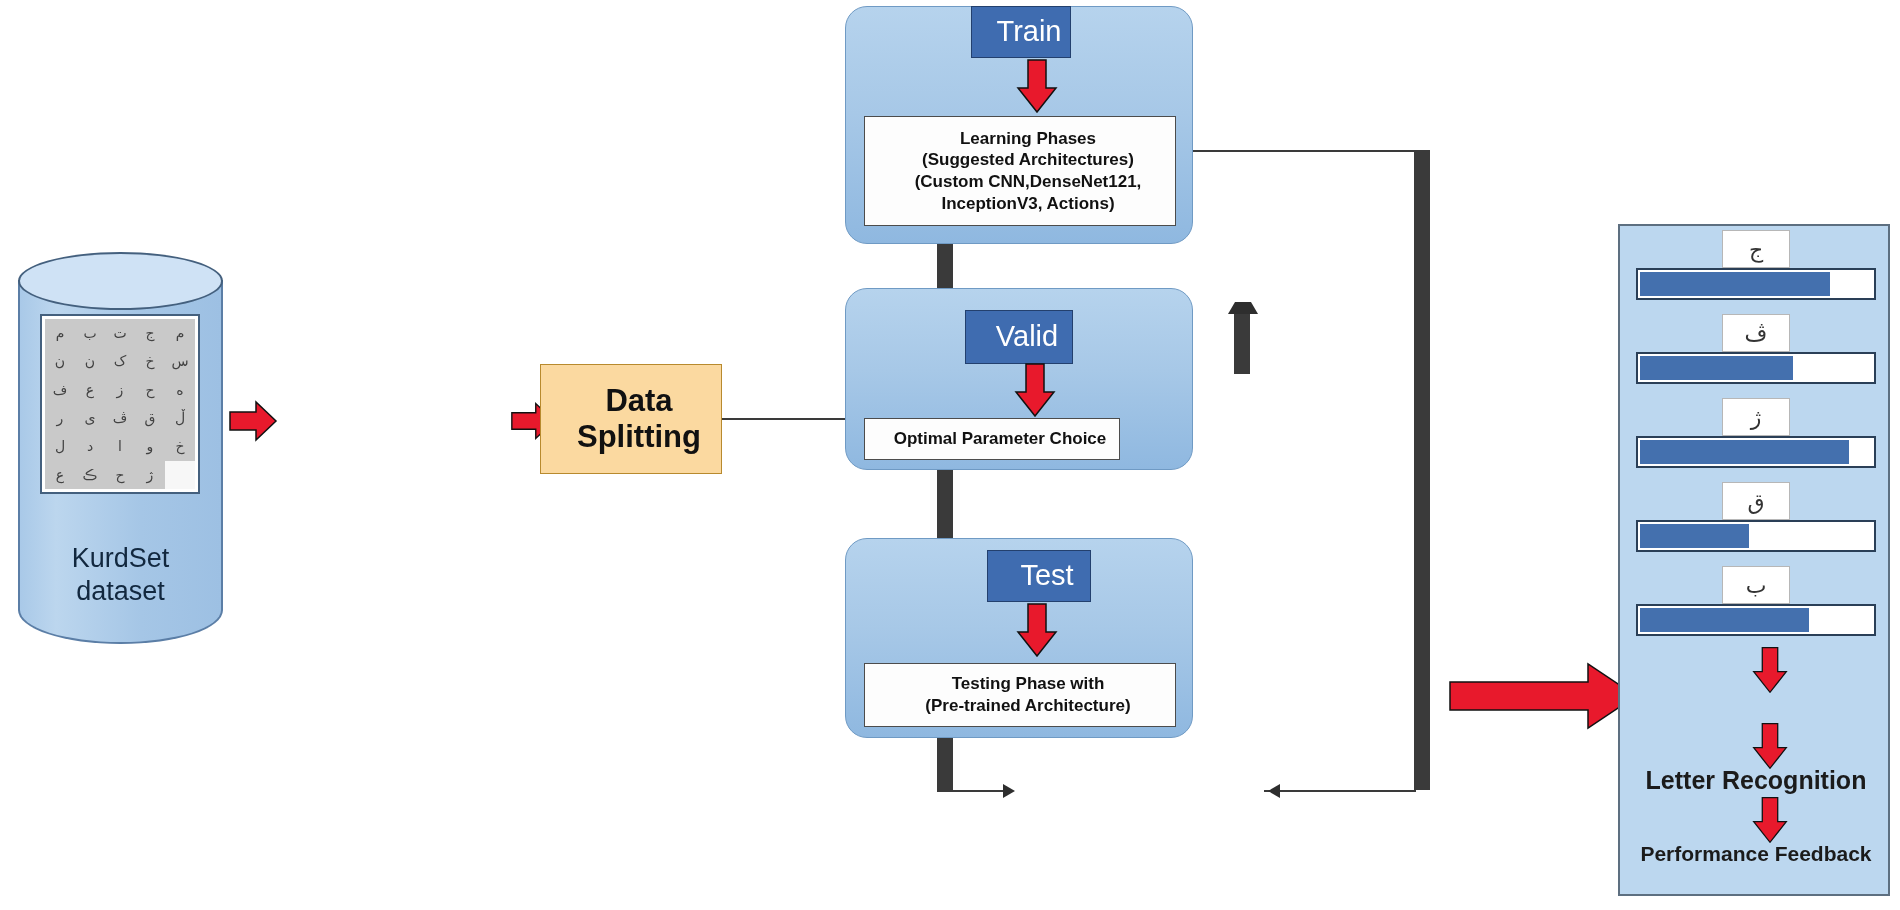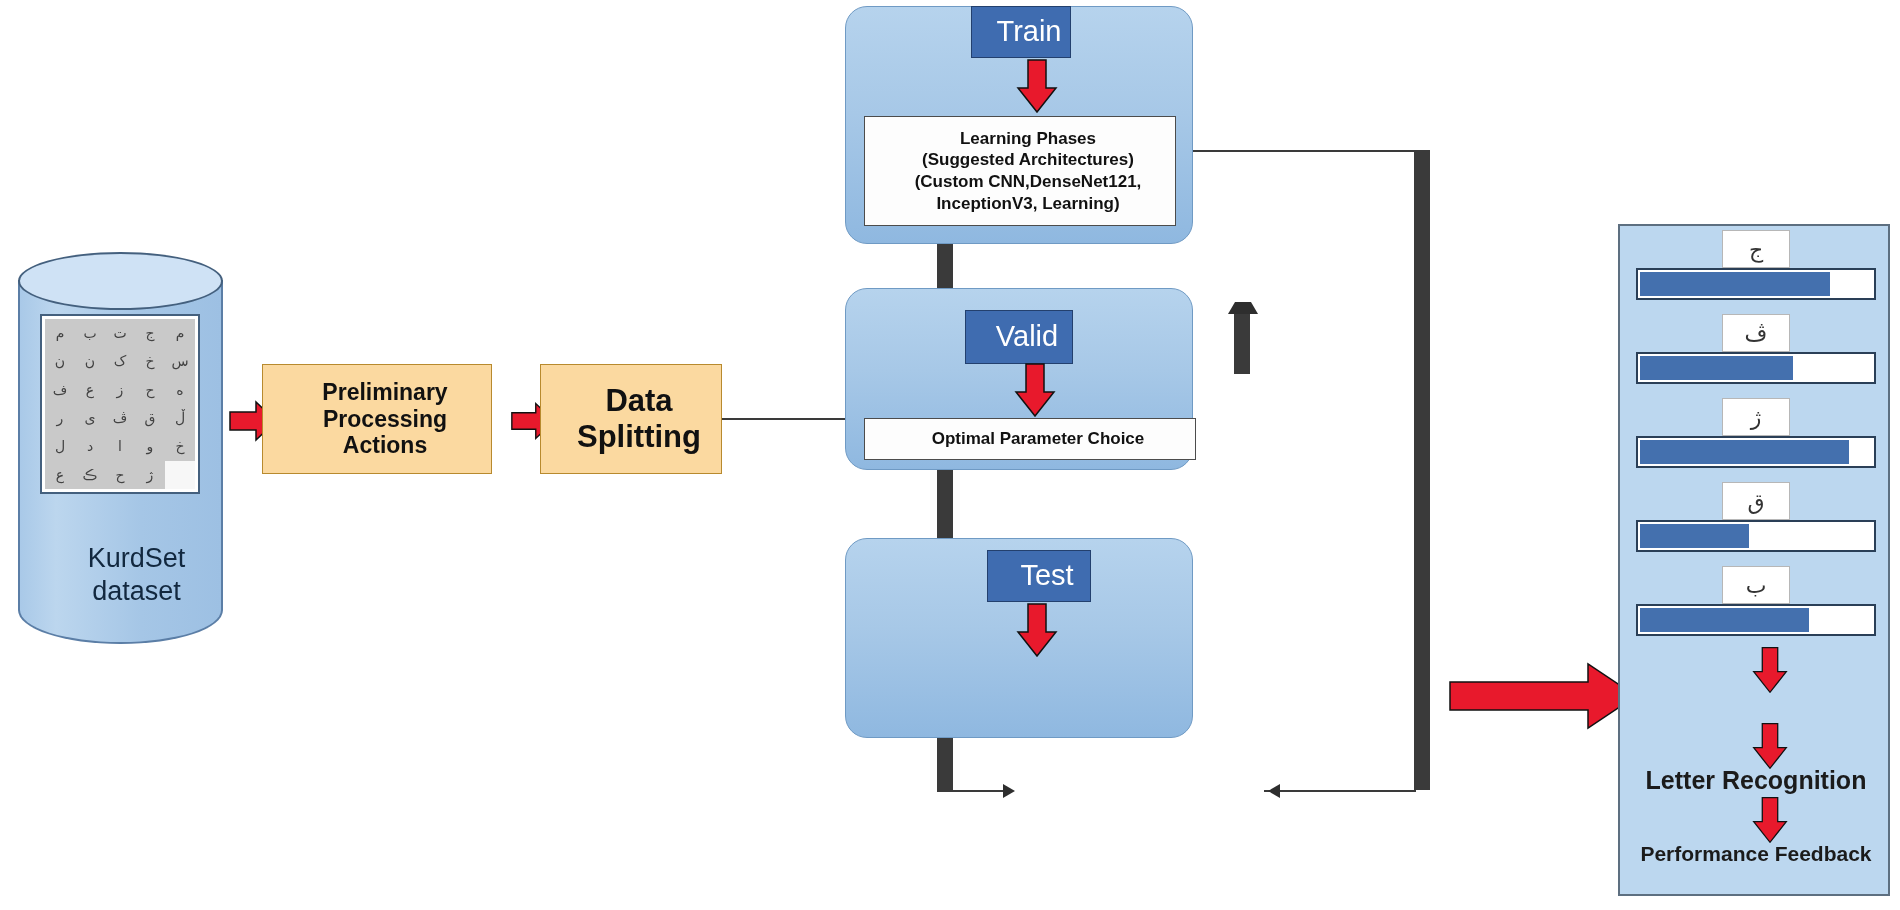--- a/index.html
+++ b/index.html
@@ -59,21 +59,21 @@
     color: #2b2b2b;
     font-size: 14px;
     font-family: "DejaVu Sans", sans-serif;
   }
   #db-letters span {
     display: flex; align-items: center; justify-content: center;
     opacity: .85;
   }
   #db-letters span.blank { background: #ffffff; }
   #db-label {
-    position: absolute; left: 16px; top: 290px; width: 205px;
+    position: absolute; left: 0; top: 290px; width: 205px;
     text-align: center;
     font-size: 27px; color: #12283f;
     line-height: 1.22;
   }
 
   
   .orange-box {
     background: #fbd9a0;
     border: 1px solid #b88a2e;
     color: #111111;
@@ -107,21 +107,21 @@
 
   
   .white-box {
     background: #fdfdfd;
     border: 1px solid #4c4c4c;
     color: #111111;
     font-weight: bold;
     flex-direction: column;
   }
   #lp-box   { left: 864px; top: 116px; width: 312px; height: 110px; font-size: 17px; }
-  #opc-box  { left: 864px; top: 418px; width: 332px; height: 42px;  font-size: 17px; }
+  #opc-box  { left: 864px; top: 418px; width: 256px; height: 42px;  font-size: 17px; }
   #test-box { left: 864px; top: 663px; width: 312px; height: 64px;  font-size: 17px; }
   .white-box .ln { display: block; white-space: nowrap; line-height: 1.28; }
 
   
   .red-arrow-right, .red-arrow-down {
     filter: drop-shadow(0 0 0 rgba(0,0,0,0));
   }
   .red-arrow-right svg, .red-arrow-down svg { display: block; }
 
   
@@ -224,25 +224,20 @@
       <div>dataset</div>
     </div>
   </div>
 
   <div class="abs red-arrow-right" style="left:212px; top:400px;">
     <svg width="50" height="42" viewBox="0 0 50 42">
       <path d="M2,12 L28,12 L28,2 L48,21 L28,40 L28,30 L2,30 Z" fill="#e8192c" stroke="#111" stroke-width="1.5"></path>
     </svg>
   </div>
 
-  <div id="prelim-box" class="abs orange-box ctext" style="flex-direction:column;">
-    <span class="ln">Preliminary</span>
-    <span class="ln">Processing</span>
-    <span class="ln">Actions</span>
-  </div>
 
   <div class="abs red-arrow-right" style="left:494px; top:400px;">
     <svg width="46" height="42" viewBox="0 0 50 42">
       <path d="M2,12 L28,12 L28,2 L48,21 L28,40 L28,30 L2,30 Z" fill="#e8192c" stroke="#111" stroke-width="1.5"></path>
     </svg>
   </div>
 
   <div id="split-box" class="abs orange-box ctext" style="flex-direction:column;">
     <span class="ln">Data</span>
     <span class="ln">Splitting</span>
@@ -273,41 +268,45 @@
   <div id="tag-train" class="abs tag ctext">Train</div>
   <div class="abs red-arrow-down" style="left:1000px; top:58px;">
     <svg width="42" height="56" viewBox="0 0 42 56">
       <path d="M12,2 L30,2 L30,30 L40,30 L21,54 L2,30 L12,30 Z" fill="#e8192c" stroke="#111" stroke-width="1.5"></path>
     </svg>
   </div>
   <div id="lp-box" class="abs white-box ctext">
     <span class="ln">Learning Phases</span>
     <span class="ln">(Suggested Architectures)</span>
     <span class="ln">(Custom CNN,DenseNet121,</span>
-    <span class="ln">InceptionV3, Learning)</span>
+    <span class="ln">InceptionV3, Actions)</span>
   </div>
 
   <div id="stage-valid" class="abs stage"></div>
   <div id="tag-valid" class="abs tag ctext">Valid</div>
   <div class="abs red-arrow-down" style="left:998px; top:362px;">
     <svg width="42" height="56" viewBox="0 0 42 56">
       <path d="M12,2 L30,2 L30,30 L40,30 L21,54 L2,30 L12,30 Z" fill="#e8192c" stroke="#111" stroke-width="1.5"></path>
     </svg>
   </div>
   <div id="opc-box" class="abs white-box ctext">
     <span class="ln">Optimal Parameter Choice</span>
   </div>
 
   <div id="stage-test" class="abs stage"></div>
   <div id="tag-test" class="abs tag ctext">Test</div>
   <div class="abs red-arrow-down" style="left:1000px; top:602px;">
     <svg width="42" height="56" viewBox="0 0 42 56">
       <path d="M12,2 L30,2 L30,30 L40,30 L21,54 L2,30 L12,30 Z" fill="#e8192c" stroke="#111" stroke-width="1.5"></path>
     </svg>
   </div>
+  <div id="test-box" class="abs white-box ctext">
+    <span class="ln">Testing Phase with</span>
+    <span class="ln">(Pre-trained Architecture)</span>
+  </div>
 
   <div class="abs red-arrow-right" style="left:1432px; top:660px;">
     <svg width="190" height="72" viewBox="0 0 190 72">
       <path d="M2,22 L140,22 L140,4 L188,36 L140,68 L140,50 L2,50 Z" fill="#e8192c" stroke="#111" stroke-width="1.5"></path>
     </svg>
   </div>
 
   <div id="result-panel" class="abs">
 
     <div class="letter-tile" style="top:4px;">ج</div>

